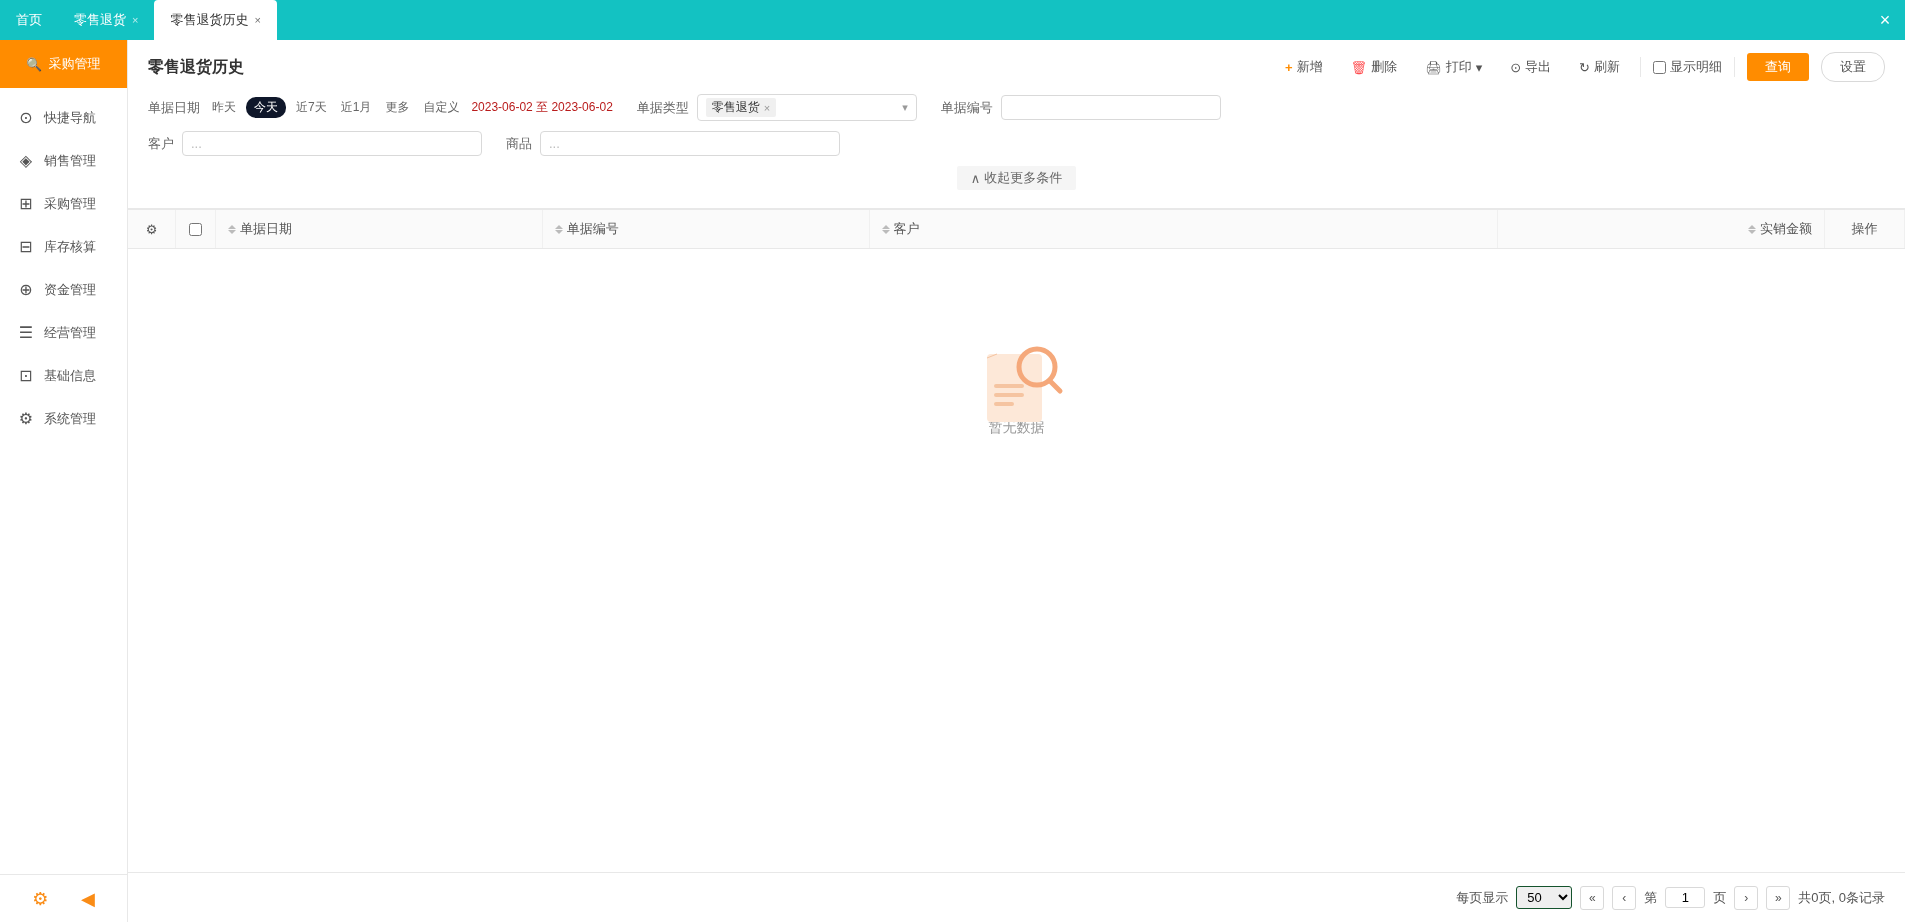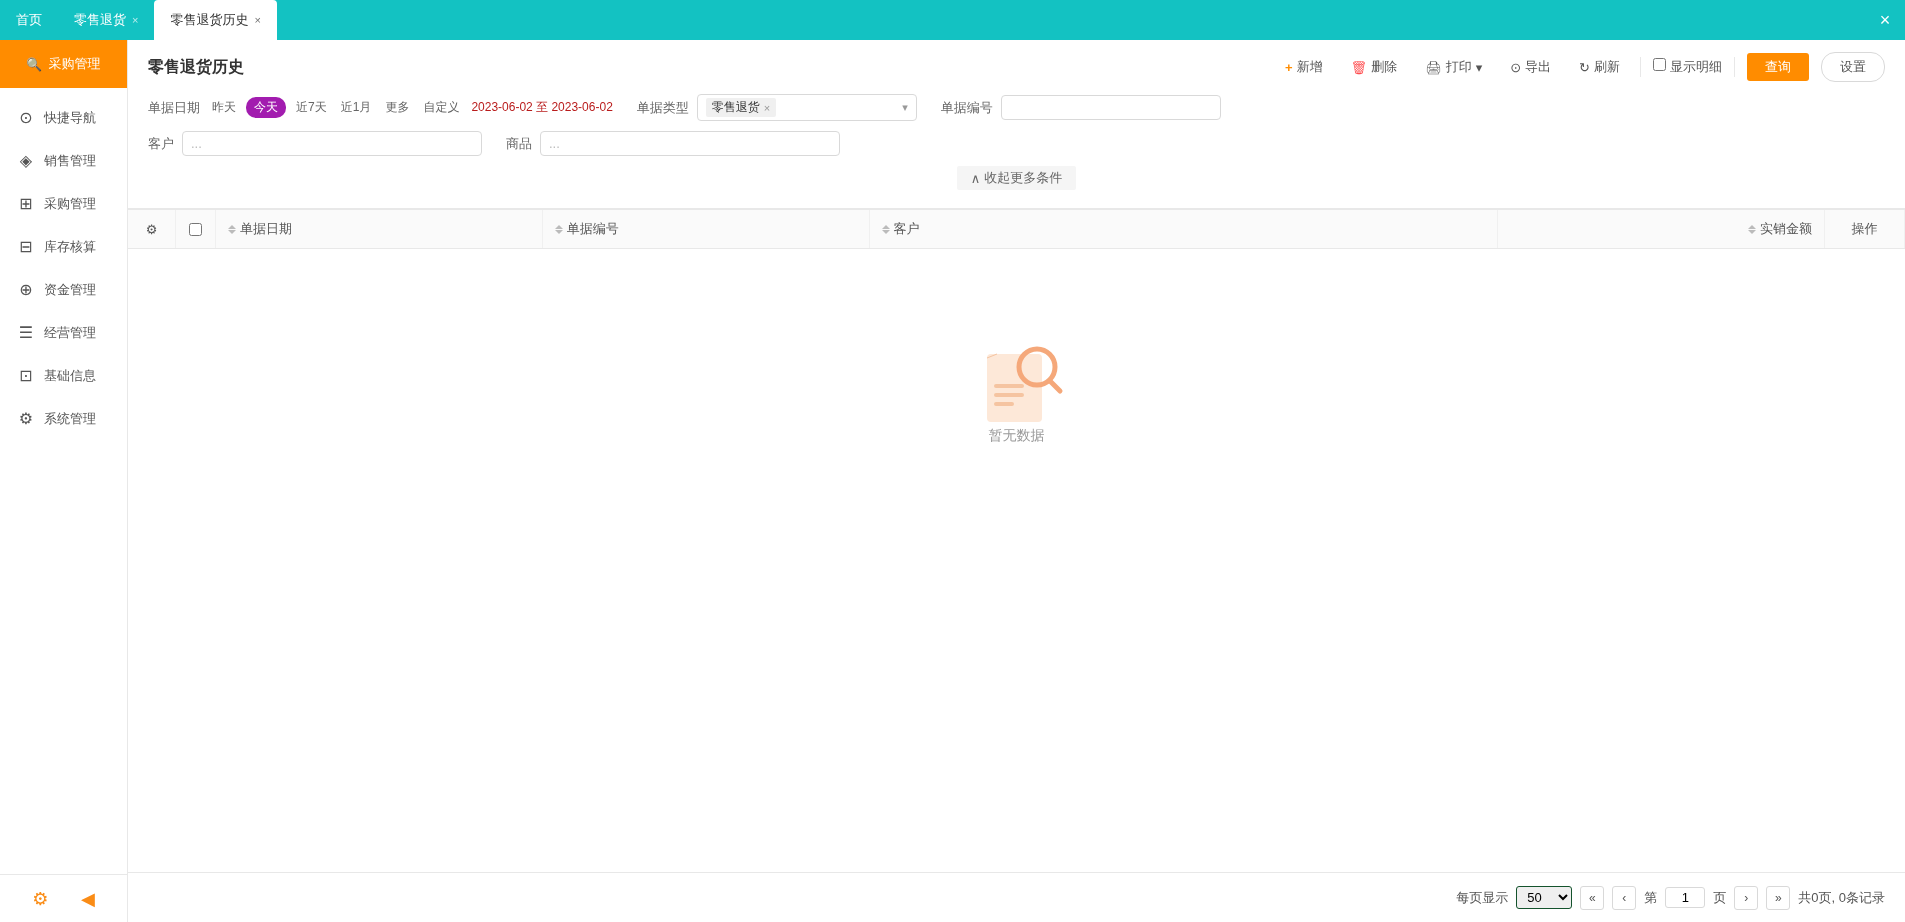--- a/index.html
+++ b/index.html
@@ -28,31 +28,31 @@
 
     
     .main { flex: 1; display: flex; flex-direction: column; background: #f0f2f5; overflow: hidden; }
     .main-header { background: #fff; padding: 12px 20px 0 20px; border-bottom: 1px solid #e8e8e8; }
     .main-title-row { display: flex; align-items: center; justify-content: space-between; margin-bottom: 12px; }
     .main-title { font-size: 16px; font-weight: bold; color: #333; }
     .toolbar { display: flex; align-items: center; gap: 12px; }
     .toolbar-btn { display: flex; align-items: center; gap: 4px; font-size: 13px; cursor: pointer; color: #555; padding: 4px 8px; border-radius: 3px; border: none; background: none; }
     .btn-query { background: #ff8c00; color: #fff; border: none; border-radius: 3px; padding: 5px 18px; cursor: pointer; font-size: 13px; }
     .btn-setting { background: #fff; color: #555; border: 1px solid #d9d9d9; border-radius: 14px; padding: 5px 18px; cursor: pointer; font-size: 13px; }
-    .show-detail { display: flex; align-items: flex-start; gap: 4px; font-size: 13px; color: #555; cursor: pointer; }
+    .show-detail { display: flex; align-items: center; gap: 4px; font-size: 13px; color: #555; cursor: pointer; }
     .show-detail input[type=checkbox] { cursor: pointer; }
 
     
     .filter-area { padding: 12px 20px 0 20px; background: #fff; }
     .filter-row { display: flex; align-items: center; gap: 24px; margin-bottom: 10px; flex-wrap: wrap; }
     .filter-item { display: flex; align-items: center; gap: 8px; }
     .filter-label { color: #666; font-size: 13px; white-space: nowrap; }
     .date-quick { display: flex; align-items: center; gap: 6px; }
     .date-btn { font-size: 12px; color: #666; cursor: pointer; padding: 2px 4px; border-radius: 2px; }
-    .date-btn.active { background: #a21caf; color: #fff; border-radius: 10px; padding: 2px 8px; }
+    .date-btn.active { background: #0f172a; color: #fff; border-radius: 10px; padding: 2px 8px; }
     .date-range { font-size: 12px; color: #b91c1c; }
     .tag-select { display: flex; align-items: center; border: 1px solid #d9d9d9; border-radius: 4px; padding: 3px 8px; gap: 6px; min-width: 200px; background: #fff; cursor: pointer; }
     .tag-item { background: #f0f0f0; border-radius: 2px; padding: 1px 6px; font-size: 12px; display: flex; align-items: center; gap: 4px; }
     .tag-close { cursor: pointer; color: #999; font-size: 11px; }
     .select-arrow { margin-left: auto; color: #999; font-size: 11px; }
     .input-field { border: 1px solid #d9d9d9; border-radius: 4px; padding: 4px 8px; font-size: 13px; background: #fff; min-width: 160px; outline: none; }
     .input-dots { color: #bbb; font-size: 13px; border: 1px solid #d9d9d9; border-radius: 4px; padding: 4px 8px; min-width: 200px; background: #fff; display: flex; align-items: center; }
     .collapse-btn { display: flex; align-items: center; gap: 4px; color: #666; font-size: 13px; cursor: pointer; margin: 0 auto 10px auto; width: fit-content; background: #f5f5f5; border-radius: 2px; padding: 3px 14px; }
 
     
@@ -66,21 +66,21 @@
     .th.customer-col { flex: 2; min-width: 200px; }
     .th.guide-col { flex: 1.5; min-width: 600px; }
     .th.amount-col { flex: 1; min-width: 120px; justify-content: flex-end; }
     .th.action-col { width: 80px; justify-content: center; }
     .sort-icon { display: flex; flex-direction: column; gap: 1px; cursor: pointer; }
     .sort-arrow { width: 0; height: 0; border-left: 4px solid transparent; border-right: 4px solid transparent; }
     .sort-arrow.up { border-bottom: 4px solid #bbb; }
     .sort-arrow.down { border-top: 4px solid #bbb; }
 
     
-    .empty-state { display: flex; flex-direction: column; align-items: center; justify-content: center; padding: 80px 0; gap: 8px; }
+    .empty-state { display: flex; flex-direction: column; align-items: center; justify-content: center; padding: 80px 0; }
     .empty-text { color: #999; font-size: 14px; }
 
     
     .pagination { height: 50px; background: #fff; border-top: 1px solid #e8e8e8; display: flex; align-items: center; justify-content: flex-end; padding: 0 20px; gap: 8px; font-size: 13px; color: #555; }
     .page-select { border: 1px solid #14532d; border-radius: 3px; padding: 2px 6px; font-size: 13px; }
     .page-btn { width: 24px; height: 24px; display: flex; align-items: center; justify-content: center; border: 1px solid #d9d9d9; border-radius: 3px; cursor: pointer; color: #555; background: #fff; font-size: 12px; }
     .page-input { width: 40px; border: 1px solid #d9d9d9; border-radius: 3px; padding: 2px 4px; text-align: center; font-size: 13px; }
 
     
     .empty-illustration { position: relative; width: 90px; height: 90px; }

